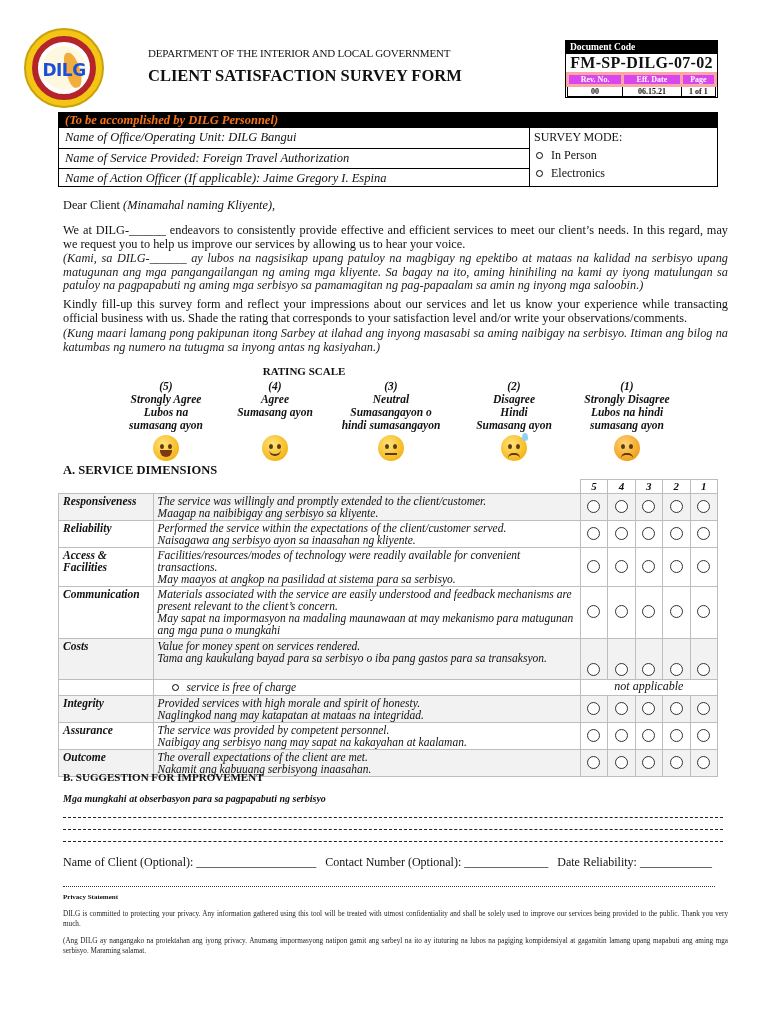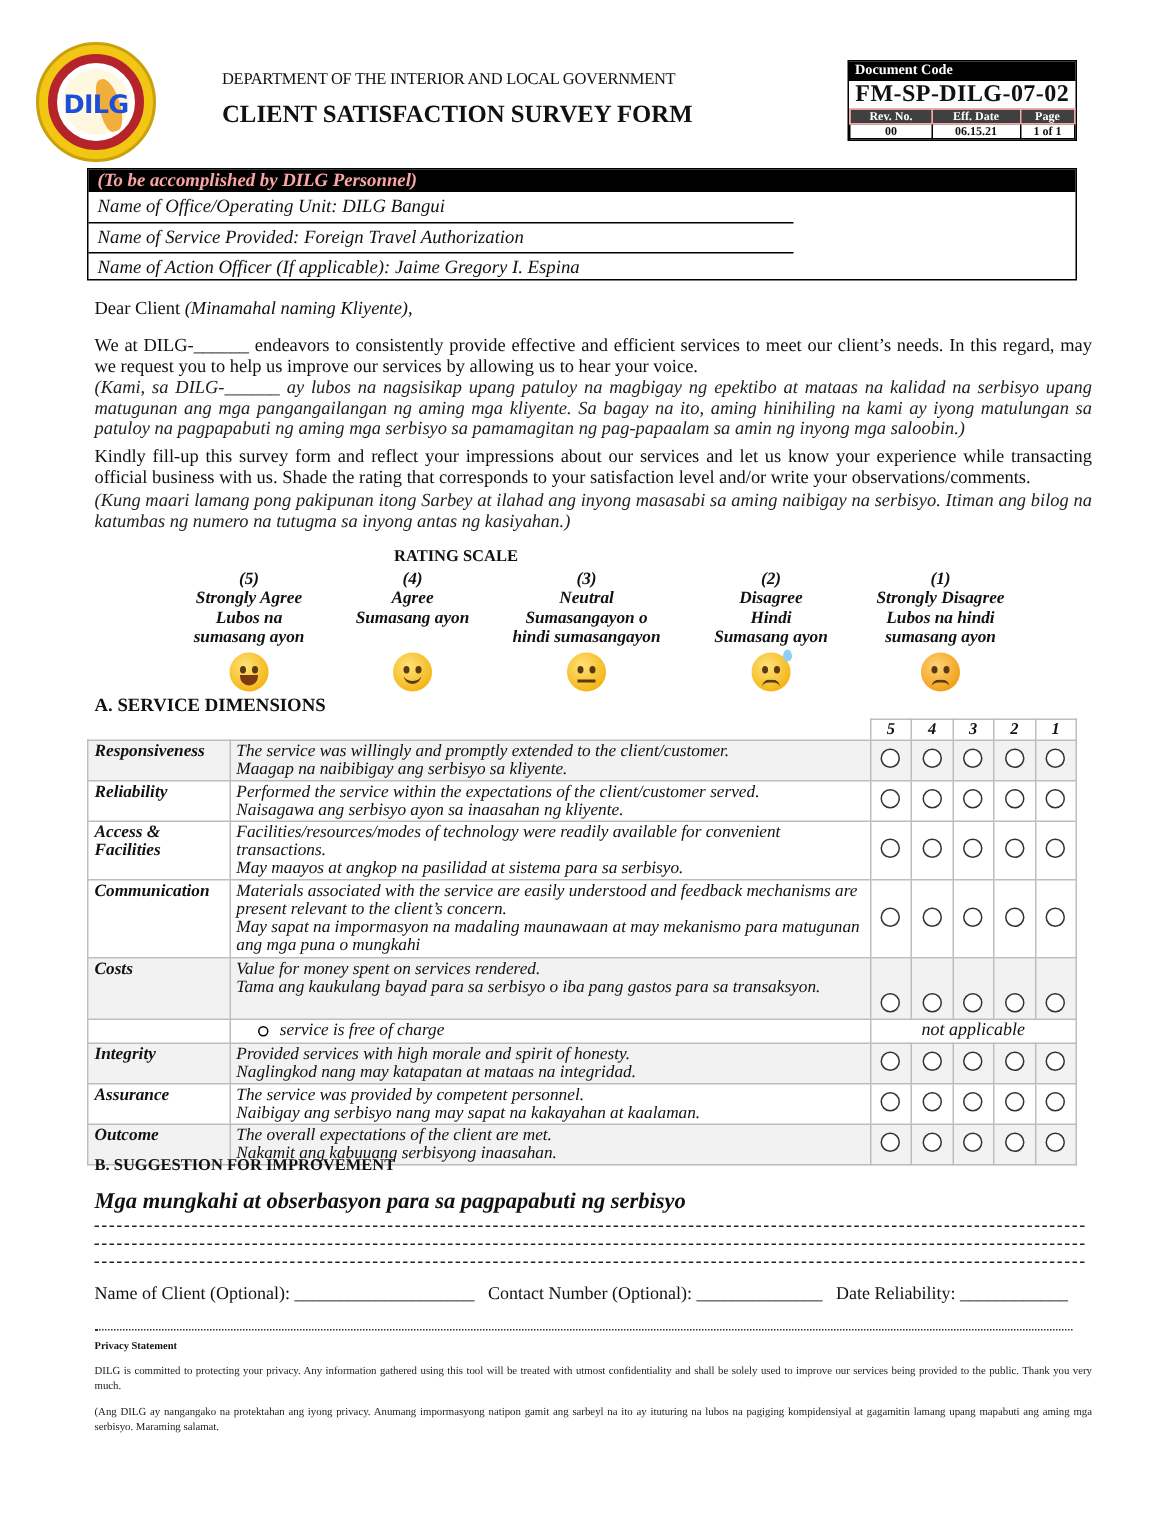--- a/index.html
+++ b/index.html
@@ -18,26 +18,26 @@
   .logo .txt { position: absolute; left: 0; right: 0; top: 30px; text-align: center;
           font-family: "DejaVu Sans", sans-serif; font-weight: bold; font-size: 17px; color: #1d4ed8; letter-spacing: -0.5px; }
 
   .dept { position: absolute; left: 148px; top: 47px; font-family: "Liberation Serif", serif; font-size: 11px; letter-spacing: -0.2px; }
   .form-title { position: absolute; left: 148px; top: 66px; font-family: "Liberation Serif", serif; font-weight: bold; font-size: 16.5px; }
 
   .doccode { position: absolute; left: 565px; top: 40px; width: 153px; border: 1px solid #000; font-family: "Liberation Serif", serif; }
   .doccode .dc-head { background: #000; color: #fff; font-size: 9.5px; font-weight: bold; padding: 1px 4px; height: 13px; line-height: 11px; }
   .doccode .dc-code { font-size: 16px; font-weight: bold; text-align: center; height: 18px; line-height: 18px; letter-spacing: 0.3px; }
   .doccode table { width: 100%; border-collapse: collapse; font-size: 8px; font-weight: bold; text-align: center; }
-  .doccode th { background: #404040; color: #fff; border: 1px solid #fca5a5; height: 10px; line-height: 9px; font-weight: bold; }
+  .doccode th { background: #d946ef; color: #fff; border: 3px solid #fca5a5; height: 10px; line-height: 9px; font-weight: bold; }
   .doccode td { border: 1px solid #000; height: 10px; line-height: 9px; }
 
   
   .pbox { position: absolute; left: 58px; top: 112px; width: 660px; height: 75px; border: 1px solid #000; }
-  .pbox .phead { background: #000; color: #fca5a5; font-style: italic; font-weight: bold; font-size: 12.5px; height: 15px; line-height: 15px; padding-left: 6px; font-family: "Liberation Serif", serif; }
+  .pbox .phead { background: #000; color: #f97316; font-style: italic; font-weight: bold; font-size: 12.5px; height: 15px; line-height: 15px; padding-left: 6px; font-family: "Liberation Serif", serif; }
   .pbox .prow { position: absolute; left: 0; width: 470px; height: 20px; border-top: 1px solid #000; font-style: italic; font-size: 12.5px; line-height: 19px; padding-left: 6px; font-family: "Liberation Serif", serif; }
   .pbox .mode { position: absolute; left: 470px; top: 15px; right: 0; bottom: 0; border-left: 1px solid #000; font-size: 12px; font-family: "Liberation Serif", serif; padding: 2px 0 0 4px; }
   .mode .opt { display: flex; align-items: center; margin-top: 3px; }
   .mode .radio-sm { width: 7px; height: 7px; border: 1px solid #000; border-radius: 50%; margin-right: 8px; margin-left: 2px; }
 
   
   .letter { position: absolute; left: 63px; width: 665px; font-family: "Liberation Serif", serif; font-size: 12.3px; line-height: 13.5px; text-align: justify; }
   .letter i { font-style: italic; }
   .letter.it { font-style: italic; color: #222; }
 
@@ -65,21 +65,21 @@
   .sd-table td.rad { width: 27px; text-align: center; vertical-align: middle; padding: 0; }
   .sd-table td.hnum { font-weight: bold; font-style: italic; text-align: center; height: 14px; background: #fff; font-size: 11px; }
   .sd-table td.blank { border: none; background: #fff; }
   .circ { display: inline-block; width: 13px; height: 13px; border: 1px solid #333; border-radius: 50%; background: #fff; }
   .sd-table td.na { text-align: center; font-style: italic; font-size: 12px; background: #fff; vertical-align: top; }
   .free { display: flex; align-items: center; padding-left: 14px; font-style: italic; }
   .free .radio-sm { width: 7px; height: 7px; border: 1px solid #000; border-radius: 50%; margin-right: 8px; }
 
   
   .secB { position: absolute; left: 63px; top: 771px; font-weight: bold; font-size: 11px; font-family: "Liberation Serif", serif; }
-  .secB-sub { position: absolute; left: 63px; top: 793px; font-weight: bold; font-style: italic; font-size: 15px; font-family: "Liberation Serif", serif; }
+  .secB-sub { position: absolute; left: 63px; top: 793px; font-weight: bold; font-style: italic; font-size: 10px; font-family: "Liberation Serif", serif; }
   .line { position: absolute; left: 63px; width: 660px; border-top: 1px dashed #222; }
   .client-line { position: absolute; left: 63px; top: 855px; font-size: 12px; font-family: "Liberation Serif", serif; white-space: pre; }
   .dots { position: absolute; left: 63px; top: 886px; width: 652px; border-top: 1px dotted #333; }
   .privacy-h { position: absolute; left: 63px; top: 893px; font-weight: bold; font-size: 7px; font-family: "Liberation Serif", serif; }
   .privacy { position: absolute; left: 63px; width: 665px; font-size: 7.2px; line-height: 9.5px; font-family: "Liberation Serif", serif; color: #222; text-align: justify; }
 </style>
 </head>
 <body>
 
 <div class="logo">
@@ -108,20 +108,31 @@
     </tr>
   </tbody>
     </table>
 </div>
 
 <div class="pbox">
   <div class="phead">(To be accomplished by DILG Personnel)</div>
   <div class="prow" style="top:15px; border-top:none;">Name of Office/Operating Unit: DILG Bangui</div>
   <div class="prow" style="top:35px;">Name of Service Provided: Foreign Travel Authorization</div>
   <div class="prow" style="top:55px;">Name of Action Officer (If applicable): Jaime Gregory I. Espina</div>
+  <div class="mode">
+    <div>SURVEY MODE:</div>
+    <div class="opt">
+      <span class="radio-sm"></span>
+      <span>In Person</span>
+    </div>
+    <div class="opt">
+      <span class="radio-sm"></span>
+      <span>Electronics</span>
+    </div>
+  </div>
 </div>
 
 <div class="letter" style="top:199px;">
   <span>Dear Client</span>
   <i>(Minamahal naming Kliyente),</i>
 </div>
 <div class="letter" style="top:224px;">We at DILG-______ endeavors to consistently provide effective and efficient services to meet our client’s needs. In this regard, may we request you to help us improve our services by allowing us to hear your voice.</div>
 <div class="letter it" style="top:252px;">(Kami, sa DILG-______ ay lubos na nagsisikap upang patuloy na magbigay ng epektibo at mataas na kalidad na serbisyo upang matugunan ang mga pangangailangan ng aming mga kliyente. Sa bagay na ito, aming hinihiling na kami ay iyong matulungan sa patuloy na pagpapabuti ng aming mga serbisyo sa pamamagitan ng pag-papaalam sa amin ng inyong mga saloobin.)</div>
 <div class="letter" style="top:298px;">Kindly fill-up this survey form and reflect your impressions about our services and let us know your experience while transacting official business with us. Shade the rating that corresponds to your satisfaction level and/or write your observations/comments.</div>
 <div class="letter it" style="top:327px;">(Kung maari lamang pong pakipunan itong Sarbey at ilahad ang inyong masasabi sa aming naibigay na serbisyo. Itiman ang bilog na katumbas ng numero na tutugma sa inyong antas ng kasiyahan.)</div>

